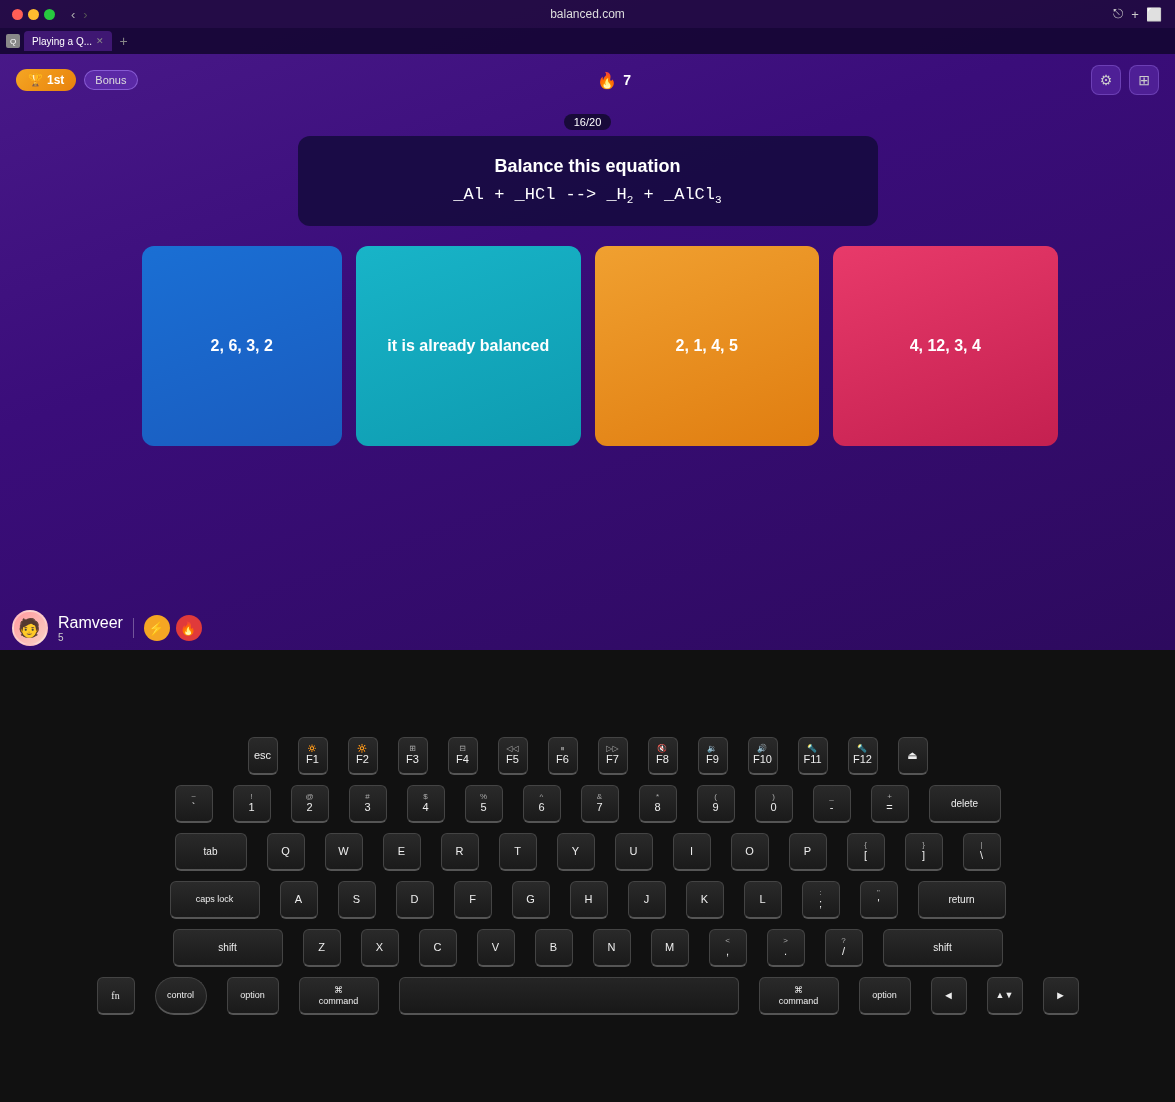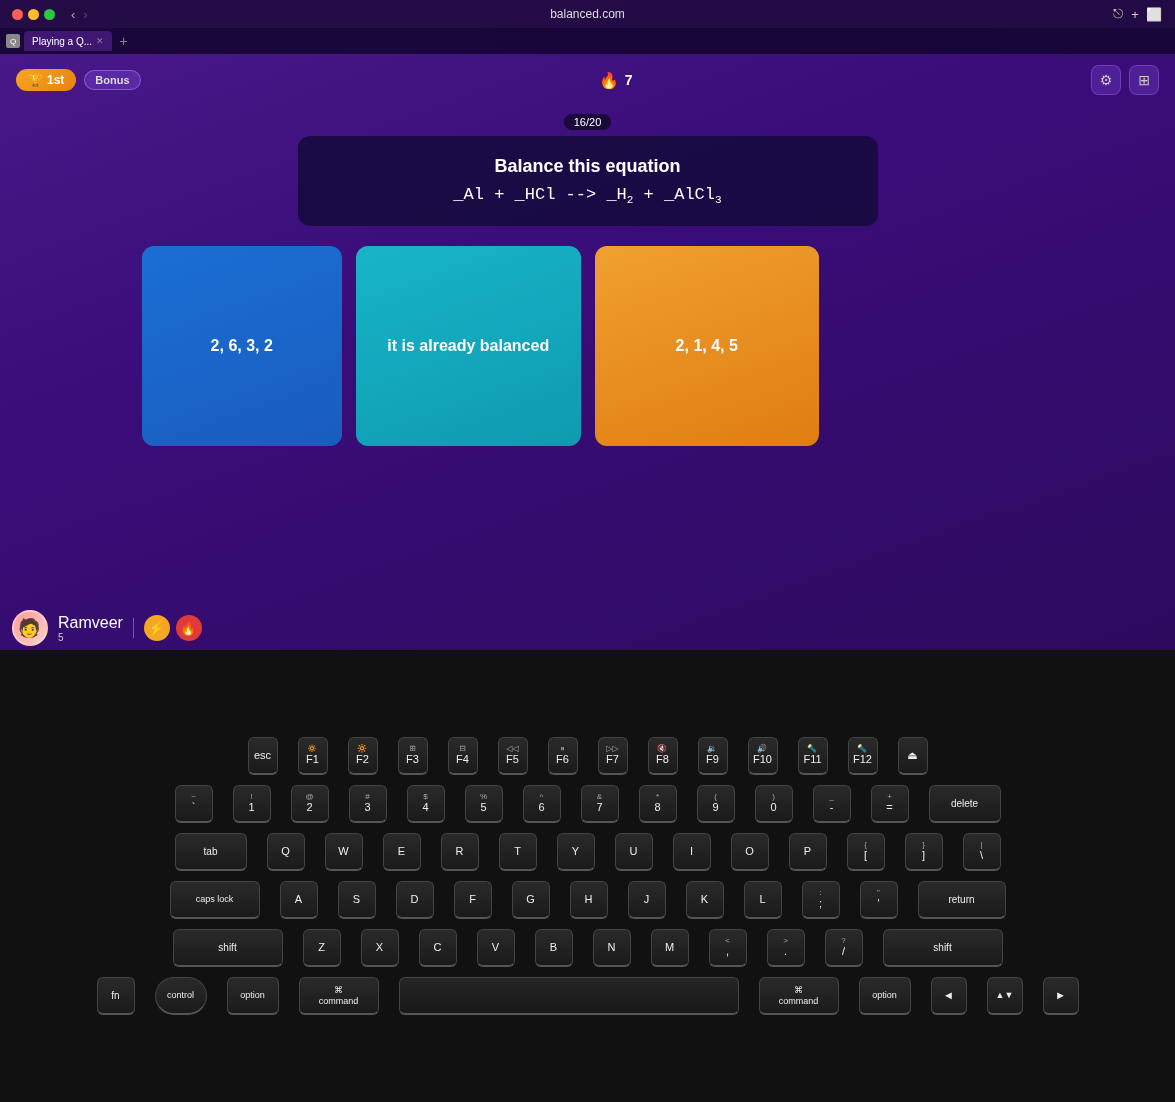--- a/index.html
+++ b/index.html
@@ -86,21 +86,20 @@
       font-weight: bold;
       display: flex; align-items: center; gap: 4px;
     }
     .bonus-badge {
       background: rgba(100,50,180,0.7);
       border: 1px solid rgba(180,140,255,0.5);
       border-radius: 12px;
       padding: 3px 10px;
       color: #ddd;
       font-size: 11px;
-      font-weight: bold;
     }
     .header-center { display: flex; align-items: center; gap: 6px; }
     .streak-icon { font-size: 16px; }
     .streak-count { color: #fff; font-size: 14px; font-weight: bold; }
     .header-right { display: flex; align-items: center; gap: 8px; }
     .icon-btn {
       width: 30px; height: 30px;
       border-radius: 8px;
       background: rgba(100,50,180,0.5);
       border: 1px solid rgba(180,140,255,0.3);
@@ -321,20 +320,23 @@
   <div id="answers-grid">
     <div class="answer-card ans-blue">
       <span class="answer-text">2, 6, 3, 2</span>
     </div>
     <div class="answer-card ans-teal">
       <span class="answer-text">it is already balanced</span>
     </div>
     <div class="answer-card ans-orange">
       <span class="answer-text">2, 1, 4, 5</span>
     </div>
+    <div class="answer-card ans-pink">
+      <span class="answer-text">4, 12, 3, 4</span>
+    </div>
   </div>
 
   <div id="player-bar">
     <div class="player-avatar">🧑</div>
     <div class="player-info">
       <div class="player-name">Ramveer</div>
       <div class="player-score">5</div>
     </div>
     <div class="player-divider"></div>
     <div class="player-icons">
@@ -578,21 +580,21 @@
         <span class="main-label">.</span>
       </div>
     <div class="key sym">
         <span class="top-label">?</span>
         <span class="main-label">/</span>
       </div>
     <div class="key" style="min-width:120px;font-size:10px;">shift</div>
   </div>
 
   <div class="kbd-row">
-    <div class="key" style="min-width:38px;font-size:10px;">fn</div>
+    <div class="key" style="min-width:38px;font-size:10px;font-family:Liberation Serif, serif;">fn</div>
     <div class="key" style="min-width:52px;font-size:9px;border-radius:19px;">control</div>
     <div class="key" style="min-width:52px;font-size:9px;">option</div>
     <div class="key" style="min-width:80px;font-size:9px;">⌘ <span>command</span></div>
     <div class="key space">
         <span class="main-label" style="color:#555;font-size:10px;"> </span>
       </div>
     <div class="key" style="min-width:80px;font-size:9px;">⌘ <span>command</span></div>
     <div class="key" style="min-width:52px;font-size:9px;">option</div>
     <div class="key" style="min-width:36px;">◄</div>
     <div class="key" style="min-width:36px;font-size:9px;">▲▼</div>

